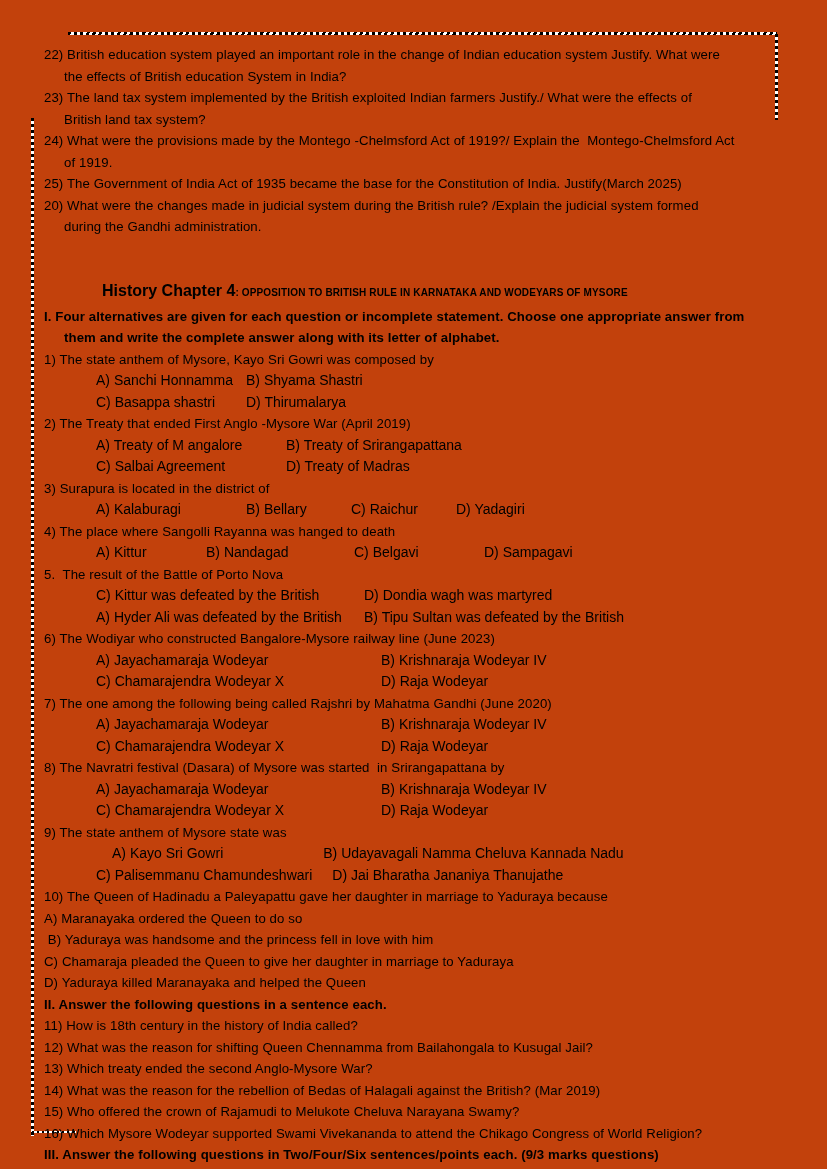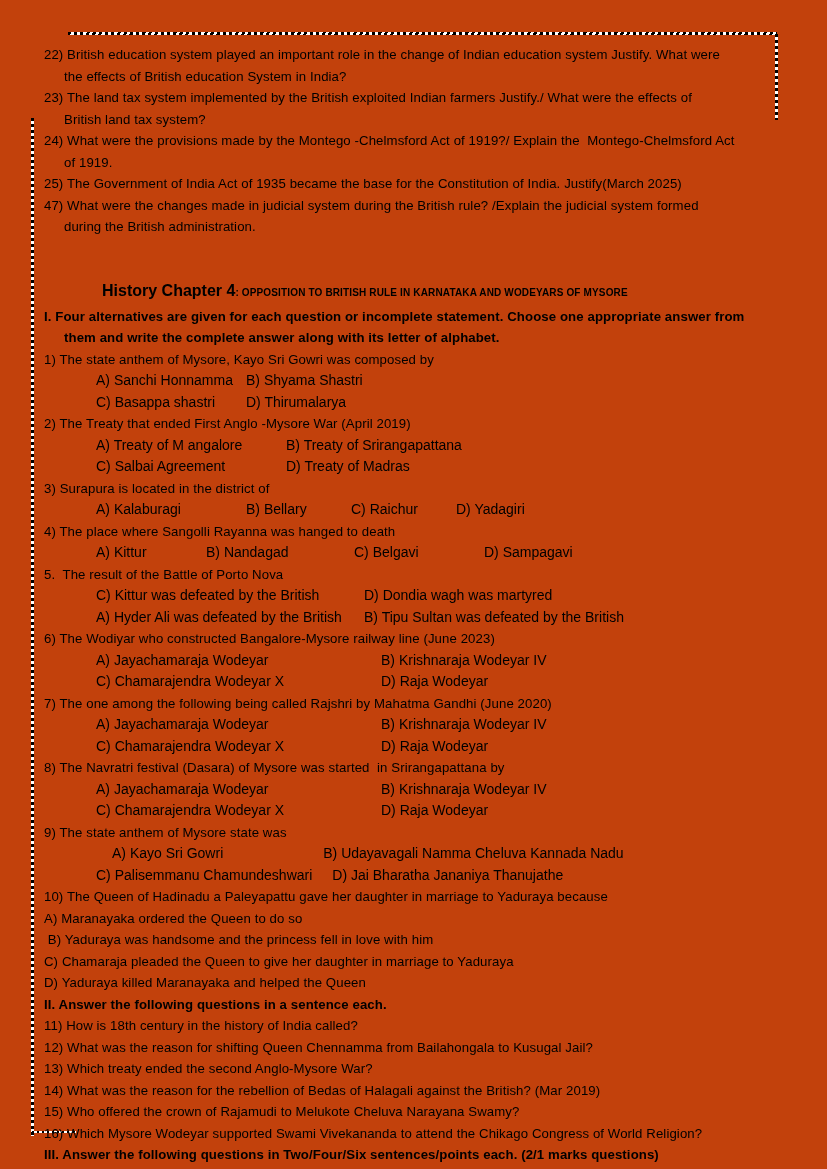--- a/index.html
+++ b/index.html
@@ -128,22 +128,22 @@
   <div class="content">
 
     <div id="continued-block">
         <div class="line">22) British education system played an important role in the change of Indian education system Justify. What were</div>
         <div class="line indent-sub">the effects of British education System in India?</div>
         <div class="line">23) The land tax system implemented by the British exploited Indian farmers Justify./ What were the effects of</div>
         <div class="line indent-sub">British land tax system?</div>
         <div class="line">24) What were the provisions made by the Montego -Chelmsford Act of 1919?/ Explain the  Montego-Chelmsford Act</div>
         <div class="line indent-sub">of 1919.</div>
         <div class="line">25) The Government of India Act of 1935 became the base for the Constitution of India. Justify(March 2025)</div>
-        <div class="line">47) What were the changes made in judicial system during the British rule? /Explain the judicial system formed</div>
-        <div class="line indent-sub">during the British administration.</div>
+        <div class="line">20) What were the changes made in judicial system during the British rule? /Explain the judicial system formed</div>
+        <div class="line indent-sub">during the Gandhi administration.</div>
       </div>
 
     <div class="gap-block"></div>
 
     <div class="chapter-heading">
       <span class="big">History Chapter 4</span><span class="small-caps">: OPPOSITION TO BRITISH RULE IN KARNATAKA AND WODEYARS OF MYSORE</span>
     </div>
 
     <div class="line bold">I. Four alternatives are given for each question or incomplete statement. Choose one appropriate answer from</div>
     <div class="line bold indent-sub">them and write the complete answer along with its letter of alphabet.</div>
@@ -236,19 +236,19 @@
     <div class="line bold">II. Answer the following questions in a sentence each.</div>
     <div id="section2-block">
         <div class="line">11) How is 18th century in the history of India called?</div>
         <div class="line">12) What was the reason for shifting Queen Chennamma from Bailahongala to Kusugal Jail?</div>
         <div class="line">13) Which treaty ended the second Anglo-Mysore War?</div>
         <div class="line">14) What was the reason for the rebellion of Bedas of Halagali against the British? (Mar 2019)</div>
         <div class="line">15) Who offered the crown of Rajamudi to Melukote Cheluva Narayana Swamy?</div>
         <div class="line">16) Which Mysore Wodeyar supported Swami Vivekananda to attend the Chikago Congress of World Religion?</div>
       </div>
 
-    <div class="line bold">III. Answer the following questions in Two/Four/Six sentences/points each. (2/1 marks questions)</div>
+    <div class="line bold">III. Answer the following questions in Two/Four/Six sentences/points each. (9/3 marks questions)</div>
     <div id="section3-block">
         <div class="line">17) What were the achievements of Raja Wodeyar?</div>
       </div>
 
   </div>
 </div>
 
 </body></html>

